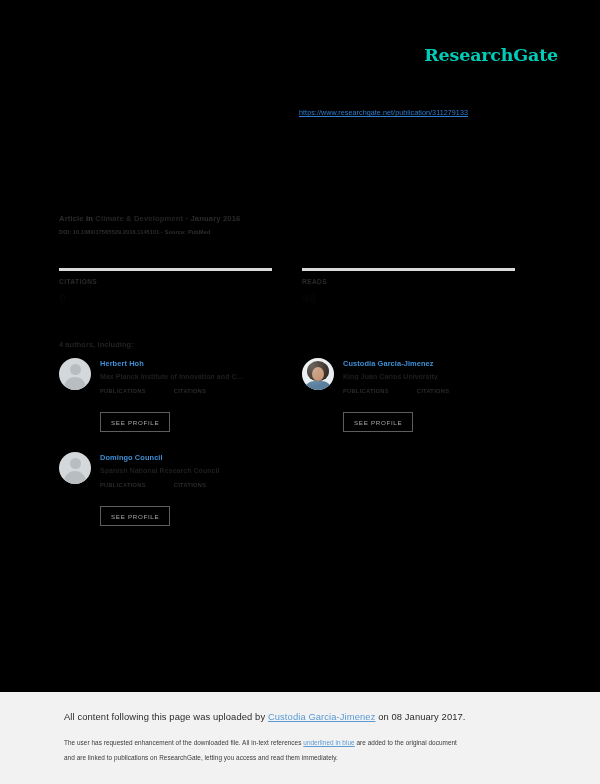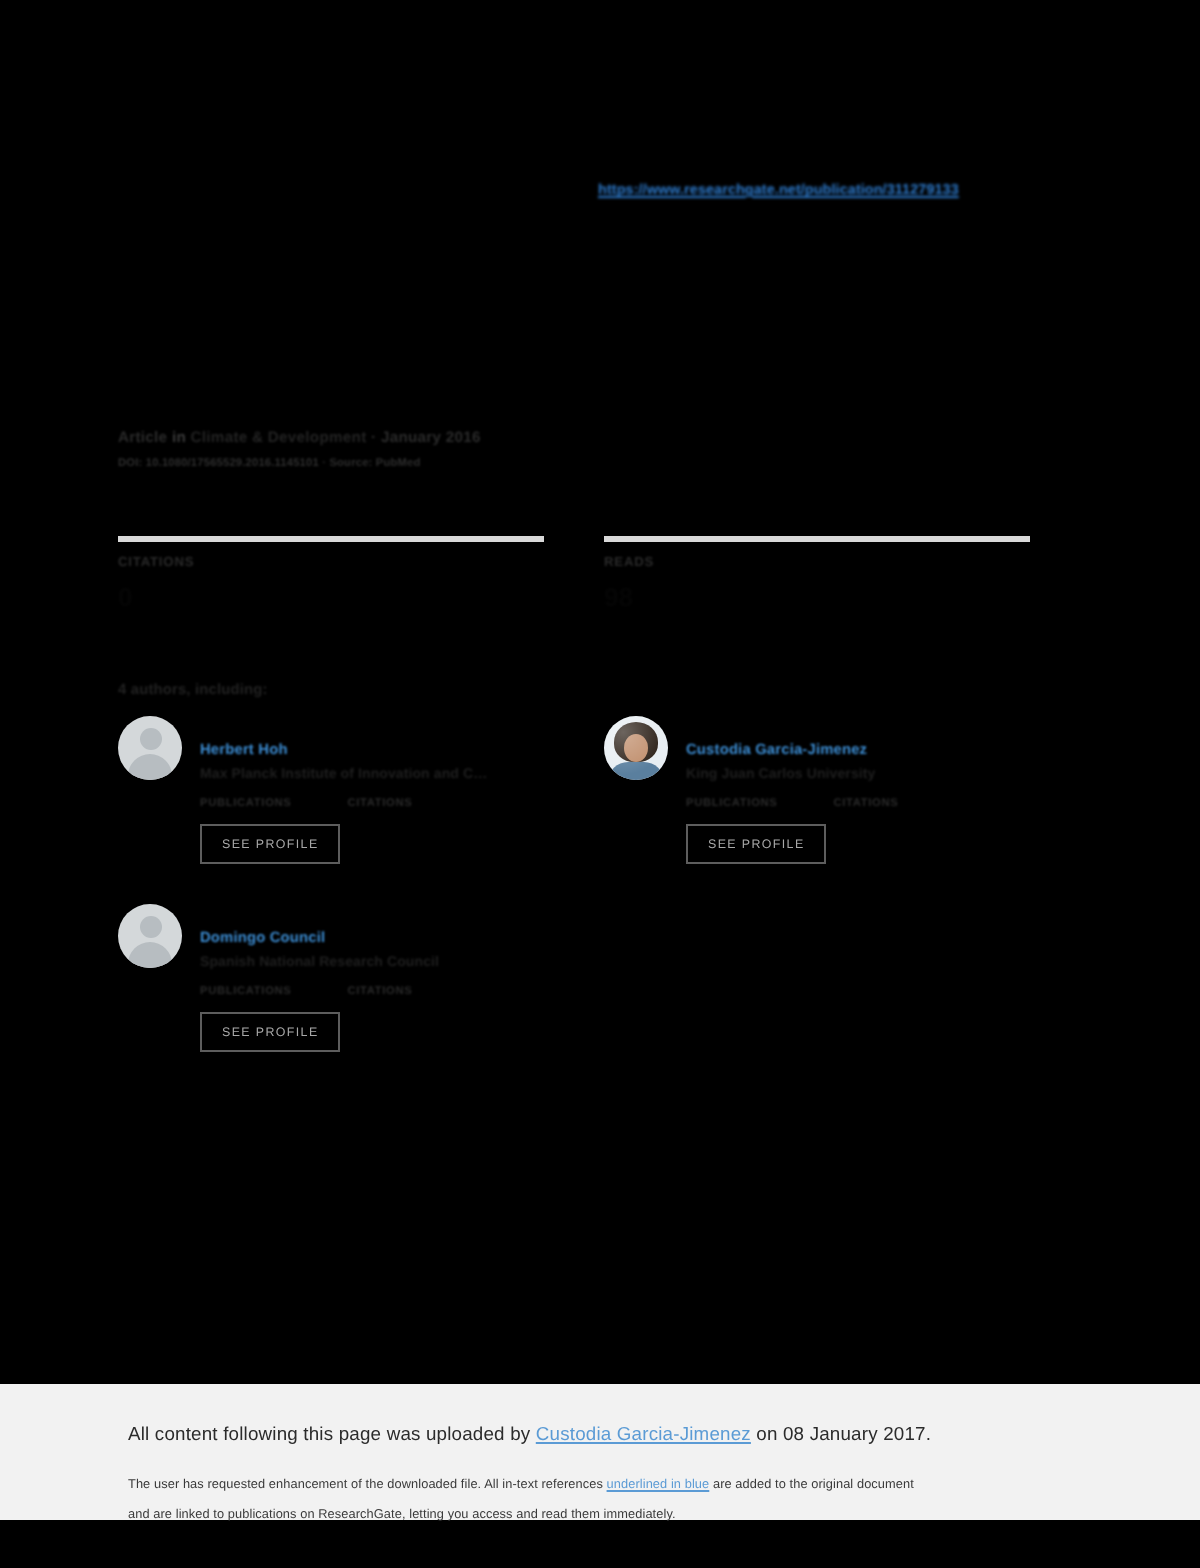--- a/index.html
+++ b/index.html
@@ -36,23 +36,23 @@
     letter-spacing: -0.2px;
     color: #00ccb7;
     filter: blur(0.55px);
     white-space: nowrap;
   }
 
   
   #rg-url {
     position: absolute;
     left: 299px;
-    top: 90px;
+    top: 108px;
     font-size: 7.2px;
-    font-weight: bold;
+    font-weight: normal;
     color: #2f7fd4;
     letter-spacing: 0.05px;
     white-space: nowrap;
     filter: blur(0.75px);
   }
 
   
   #meta {
     position: absolute;
     left: 59px;
@@ -174,21 +174,21 @@
   }
   .author .avatar.photo .ph-sheen {
     position: absolute;
     left: 0; top: 0; right: 0; bottom: 0;
     background: radial-gradient(circle at 30% 25%, rgba(255,255,255,0.30), rgba(255,255,255,0) 65%);
   }
 
   .author .info {
     position: absolute;
     left: 41px;
-    top: 12px;
+    top: 1px;
     width: 199px;
   }
   .author .aname {
     font-size: 7.4px;
     font-weight: bold;
     color: #3d8fd6;
     white-space: nowrap;
     letter-spacing: 0.1px;
     filter: blur(0.6px);
   }
@@ -231,21 +231,21 @@
     filter: blur(0.3px);
     cursor: pointer;
   }
 
   
   #footer {
     position: absolute;
     left: 0;
     top: 692px;
     width: 600px;
-    height: 68px;
+    height: 92px;
     background: #f2f2f2;
   }
   #footer .uploadline {
     position: absolute;
     left: 64px;
     top: 19px;
     font-size: 9.4px;
     color: #2b2b2b;
     white-space: nowrap;
     letter-spacing: 0.1px;
@@ -266,20 +266,21 @@
   #footer .note .ul {
     color: #5b9bd5;
     text-decoration: underline;
   }
 </style>
 </head>
 <body>
 
 <div id="page">
 
+  <div id="rg-logo">ResearchGate</div>
 
   <a id="rg-url" href="#">https://www.researchgate.net/publication/311279133</a>
 
   <div id="meta">
     <div class="line1">
       <span>Article</span>
       <span class="kw">in</span>
       <span class="jrnl">Climate &amp; Development</span>
       <span>·</span>
       <span>January 2016</span>

